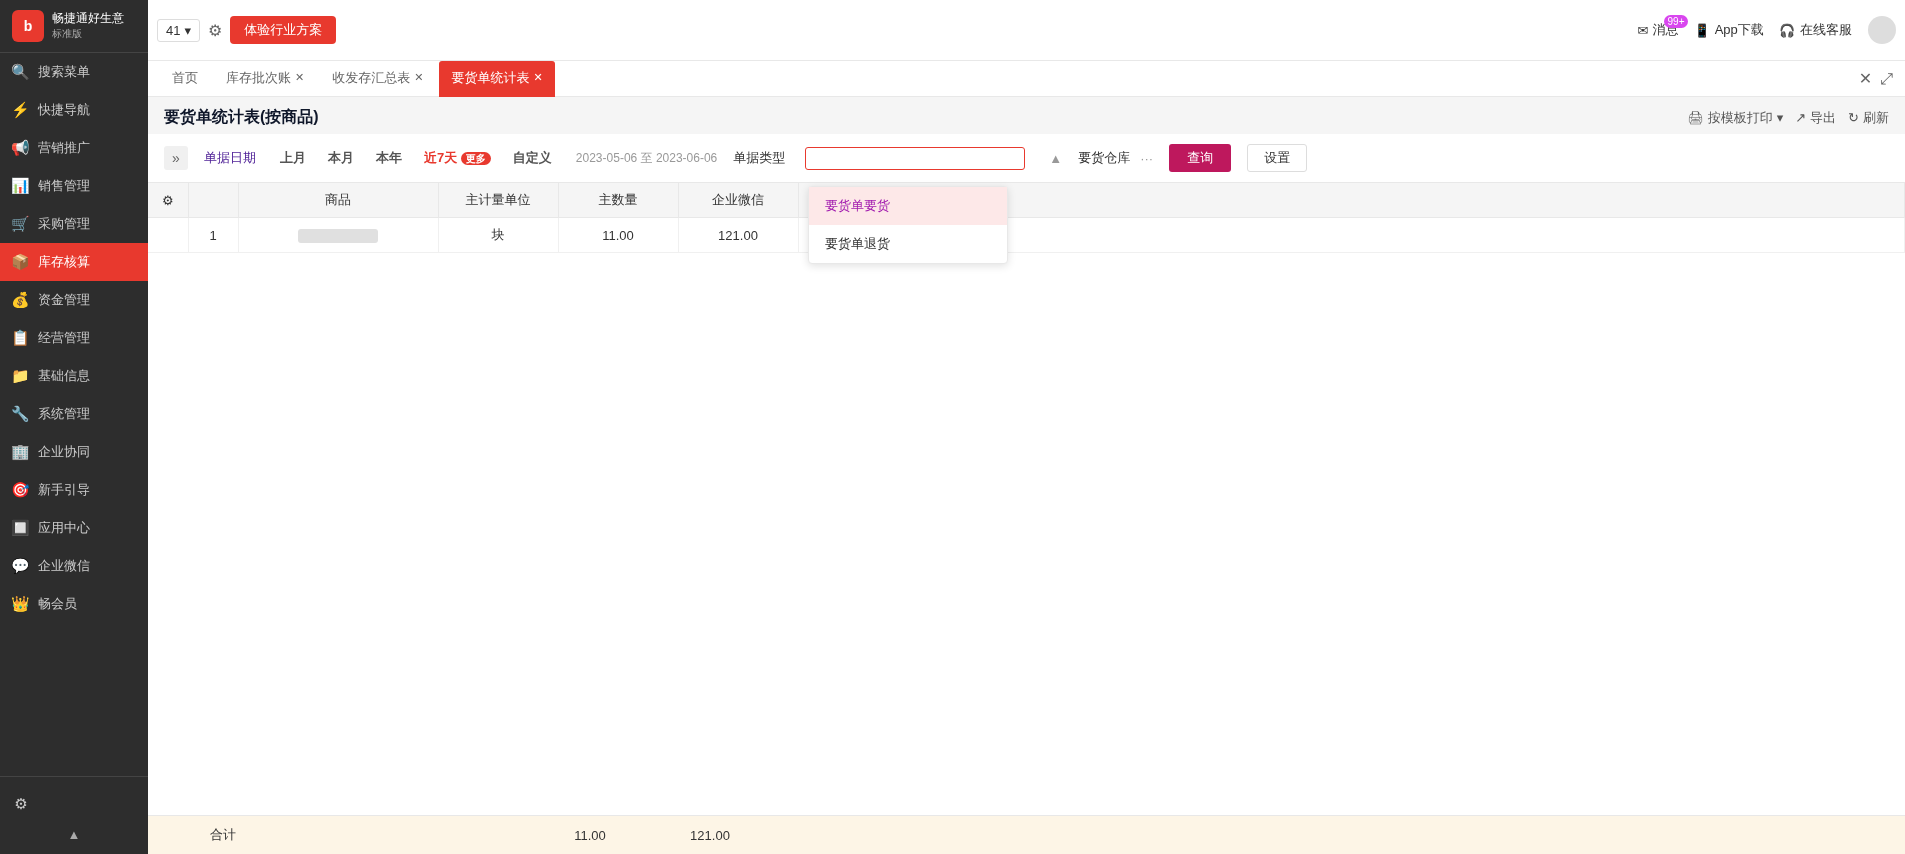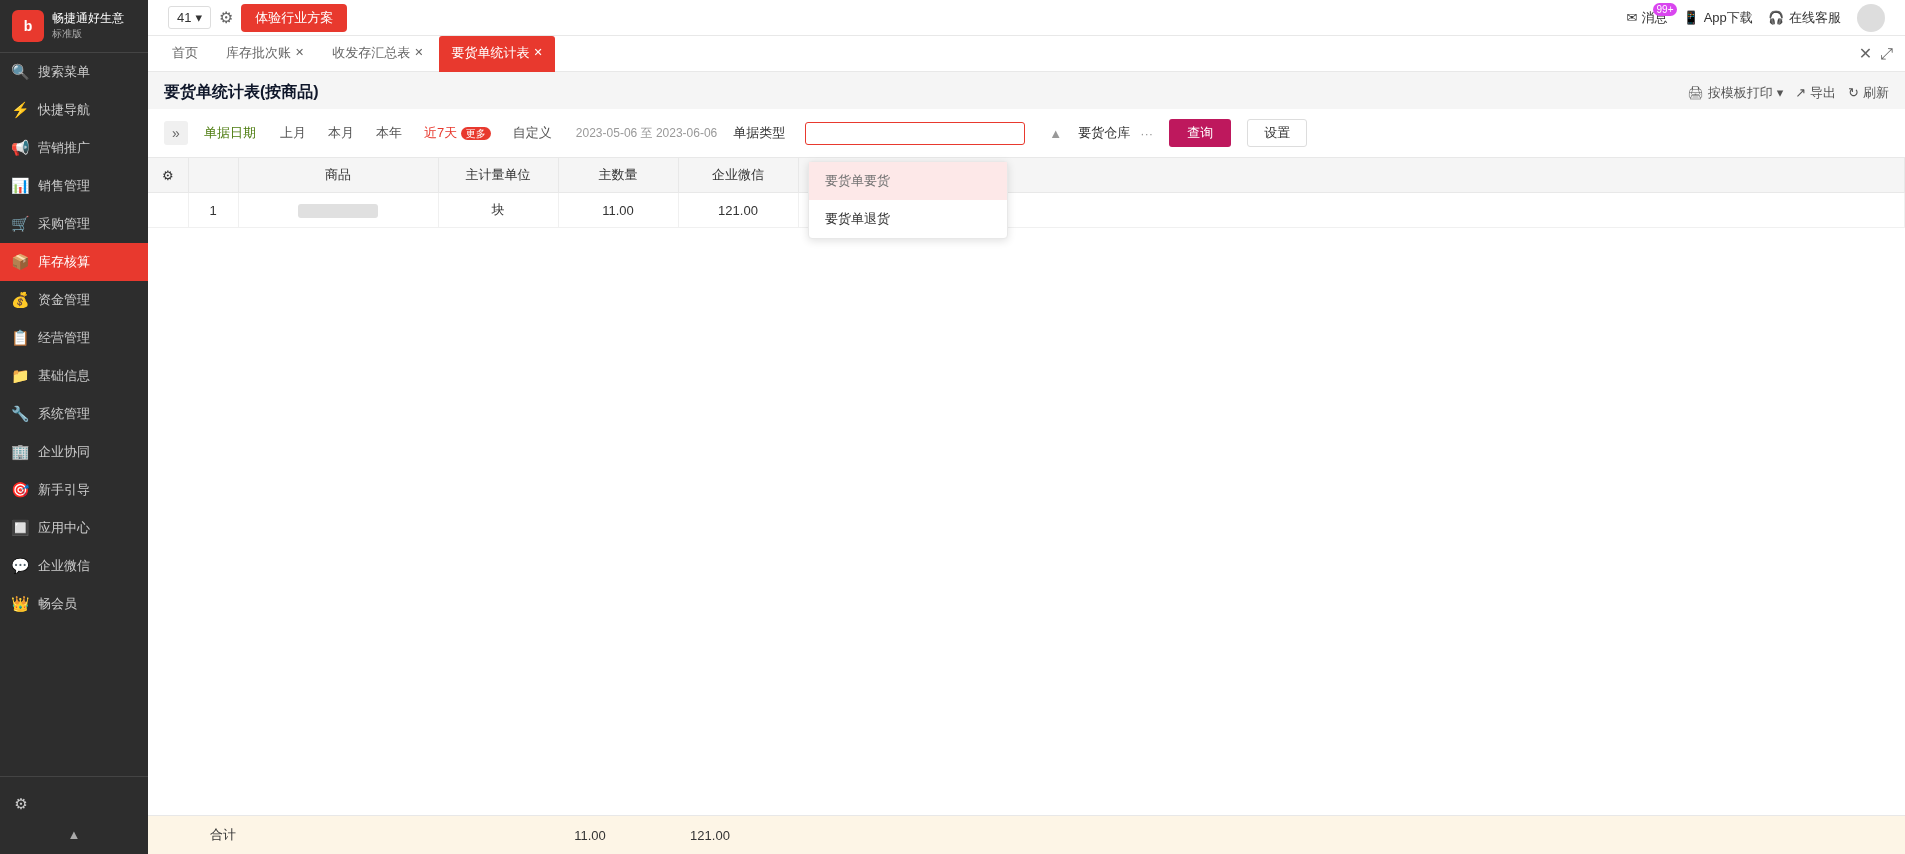--- a/index.html
+++ b/index.html
@@ -72,22 +72,22 @@
       height: 100%;
       overflow: hidden;
     }
 
     
     .top-bar {
       display: flex;
       align-items: center;
       background: #fff;
       border-bottom: 1px solid #e8e8e8;
-      padding: 0 20px;
-      height: 36px;
+      padding: 0 9px;
+      height: 61px;
       gap: 8px;
       flex-shrink: 0;
     }
     .company-selector {
       display: flex;
       align-items: center;
       gap: 4px;
       font-size: 13px;
       color: #333;
       cursor: pointer;
@@ -229,34 +229,35 @@
       width: 24px;
       height: 24px;
       border-radius: 3px;
       cursor: pointer;
       display: flex;
       align-items: center;
       justify-content: center;
       font-size: 14px;
       color: #666;
     }
-    .filter-label { font-size: 13px; color: #4d7c0f; white-space: nowrap; }
+    .filter-label { font-size: 13px; color: #4c1d95; white-space: nowrap; }
     .date-shortcuts {
       display: flex;
       align-items: center;
       gap: 6px;
       font-size: 13px;
     }
     .date-btn {
       padding: 2px 8px;
       border: none;
       background: none;
       cursor: pointer;
       color: #555;
       font-size: 13px;
+      font-weight: bold;
     }
     .date-btn.active-date { color: #e8392e; }
     .date-badge {
       background: #e8392e;
       color: #fff;
       border-radius: 10px;
       padding: 1px 5px;
       font-size: 10px;
     }
     .date-range {
@@ -316,21 +317,21 @@
       box-shadow: 0 2px 8px rgba(0,0,0,0.12);
       z-index: 100;
       width: 200px;
     }
     .dropdown-option {
       padding: 10px 16px;
       font-size: 13px;
       cursor: pointer;
       color: #333;
     }
-    .dropdown-option.selected { background: #fde8e8; color: #737373; }
+    .dropdown-option.selected { background: #fde8e8; color: #a21caf; }
 
     
     .table-area {
       flex: 1;
       background: #fff;
       overflow: auto;
     }
     table {
       width: 100%;
       border-collapse: collapse;

